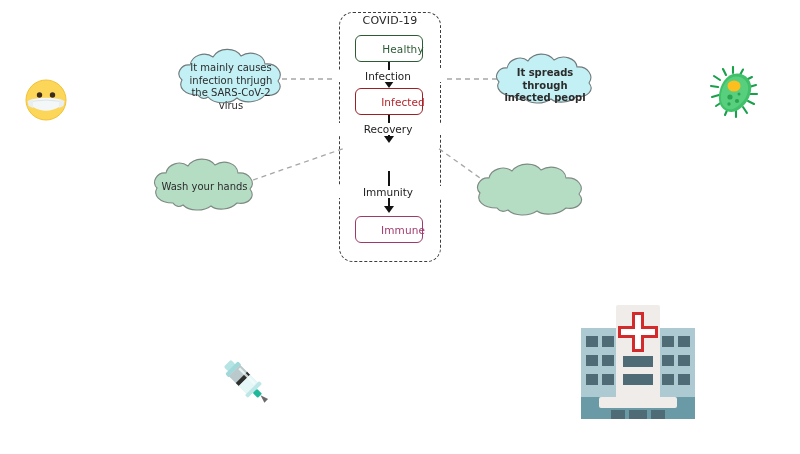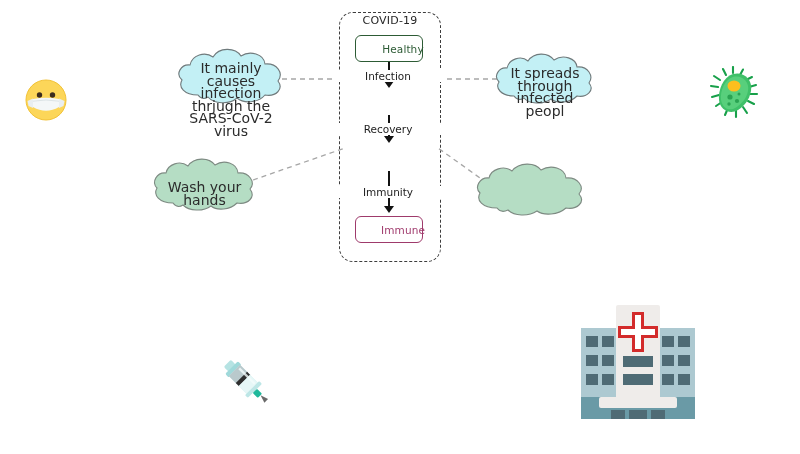--- a/index.html
+++ b/index.html
@@ -107,30 +107,30 @@
   .cloud {
     position: absolute;
     z-index: 8;
   }
   .cloud svg { display: block; overflow: visible; }
   .cloud-text {
     position: absolute;
     left: 0;
     width: 100%;
     text-align: center;
-    font-size: 14px;
+    font-size: 10px;
     line-height: 12.5px;
     color: #2b2b2b;
     pointer-events: none;
   }
   #cloud-transmission { left: 172px; top: 48px;  width: 118px; height: 60px; }
   #cloud-transmission .cloud-text { top: 14px; padding: 0 8px; box-sizing: border-box; }
 
   #cloud-spread { left: 490px; top: 52px; width: 110px; height: 56px; }
-  #cloud-spread .cloud-text { top: 15px; padding: 0 8px; box-sizing: border-box; }
+  #cloud-spread .cloud-text { top: 15px; padding: 0 8px; box-sizing: border-box; font-weight: bold; }
 
   #cloud-wash { left: 148px; top: 158px; width: 113px; height: 56px; }
   #cloud-wash .cloud-text { top: 23px; }
 
   #cloud-distance { left: 470px; top: 163px; width: 122px; height: 56px; }
   #cloud-distance .cloud-text { top: 25px; }
 
   
   #connectors {
     position: absolute;
@@ -177,20 +177,23 @@
   <div class="arrow-line" id="line-3"></div>
   <div class="arrow-line" id="line-3b"></div>
   <div class="arrow-head" id="head-3"></div>
 
   <div class="edge-label" id="label-infection">Infection</div>
   <div class="edge-label" id="label-recovery">Recovery</div>
   <div class="edge-label" id="label-immunity">Immunity</div>
 
   <div class="node" id="node-healthy">
     <span>Healthy</span>
+  </div>
+  <div class="node" id="node-infected">
+    <span>Infected</span>
   </div>
   <div class="node" id="node-immune">
     <span>Immune</span>
   </div>
 
   <div class="cloud" id="cloud-transmission">
     <svg width="118" height="60" viewBox="0 0 118 60">
       <path d="M26,47 C12,47 6,39 10,32 C3,26 9,16 18,17 C20,7 33,3 41,9
                C47,-1 63,-1 69,8 C78,2 92,6 93,16 C105,15 112,25 106,33
                C112,41 104,49 93,47 C86,55 72,56 65,50 C57,57 42,56 36,49

